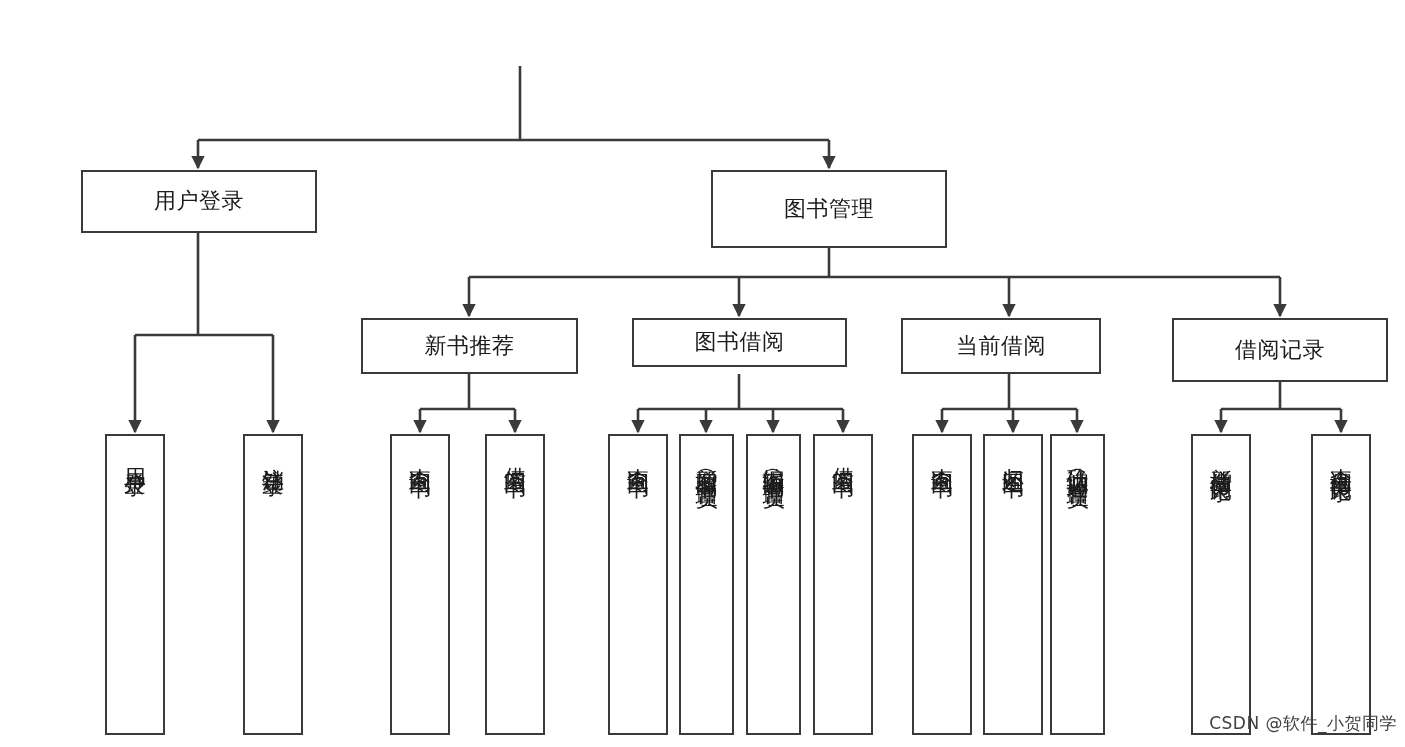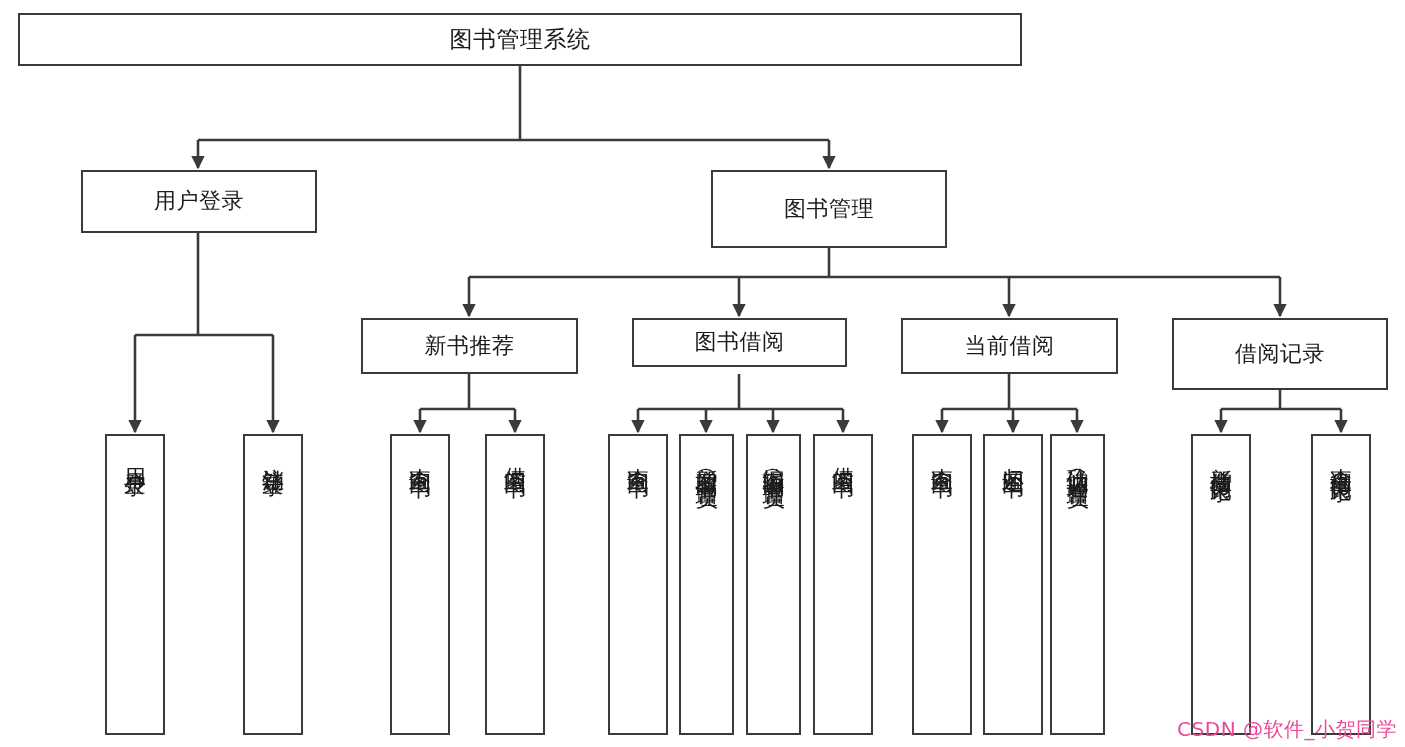--- a/index.html
+++ b/index.html
@@ -55,23 +55,23 @@
     writing-mode: vertical-rl;
     text-orientation: upright;
     -webkit-text-orientation: upright;
     letter-spacing: 3px;
     white-space: nowrap;
     display: block;
   }
   #watermark {
     position: absolute;
     right: 8px;
-    bottom: 4px;
-    font-size: 20px;
-    color: #ec4899;
+    bottom: 12px;
+    font-size: 17px;
+    color: #404040;
     letter-spacing: 0.5px;
     white-space: nowrap;
     font-family: "DejaVu Sans", "Liberation Sans", sans-serif;
   }
 </style>
 </head>
 <body>
 
 <div id="canvas">
 
@@ -111,41 +111,38 @@
         <path d="M 942 409 L 942 432" marker-end="url(#arrow)"></path>
         <path d="M 1013 409 L 1013 432" marker-end="url(#arrow)"></path>
         <path d="M 1077 409 L 1077 432" marker-end="url(#arrow)"></path>
         <path d="M 1280 374 L 1280 409"></path>
         <path d="M 1221 409 L 1341 409"></path>
         <path d="M 1221 409 L 1221 432" marker-end="url(#arrow)"></path>
         <path d="M 1341 409 L 1341 432" marker-end="url(#arrow)"></path>
       </g>
   </svg>
 
-  <div class="node root horiz" style="left: 18px; top: 13px; width: 1004px; height: 53px;">
-    <span>图书管理系统</span>
-  </div>
 
   <div id="node-host">
       <div class="node horiz" style="left: 81px; top: 170px; width: 236px; height: 63px;">
         <span>用户登录</span>
       </div>
       <div class="node horiz" style="left: 711px; top: 170px; width: 236px; height: 78px;">
         <span>图书管理</span>
       </div>
       <div class="node horiz" style="left: 361px; top: 318px; width: 217px; height: 56px; text-align: center;">
         <span>新书推荐</span>
       </div>
       <div class="node horiz" style="left: 632px; top: 318px; width: 215px; height: 49px;">
         <span>图书借阅</span>
       </div>
-      <div class="node horiz" style="left: 901px; top: 318px; width: 217px; height: 56px;">
+      <div class="node horiz" style="left: 901px; top: 318px; width: 200px; height: 56px;">
         <span>当前借阅</span>
       </div>
-      <div class="node horiz" style="left: 1172px; top: 318px; width: 216px; height: 72px;">
+      <div class="node horiz" style="left: 1172px; top: 318px; width: 216px; height: 64px;">
         <span>借阅记录</span>
       </div>
       <div class="node leaf" style="left: 105px; top: 434px; width: 60px; height: 301px;">
         <span class="leaf-text">用户登录</span>
       </div>
       <div class="node leaf" style="left: 243px; top: 434px; width: 60px; height: 301px;">
         <span class="leaf-text">注销登录</span>
       </div>
       <div class="node leaf" style="left: 390px; top: 434px; width: 60px; height: 301px;">
         <span class="leaf-text">查询图书</span>

